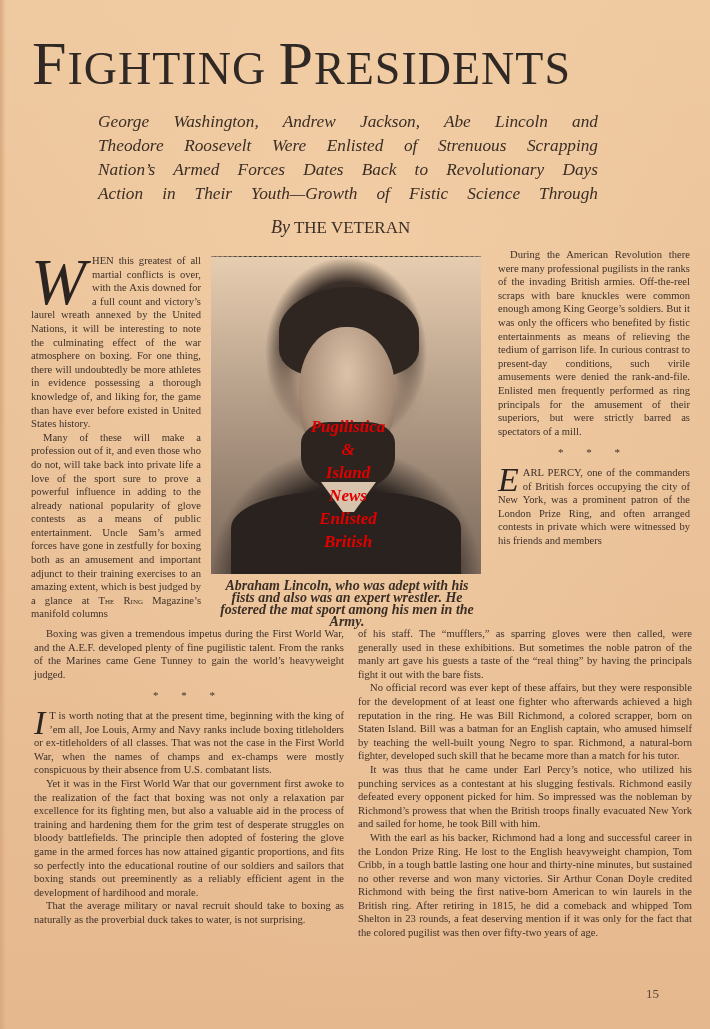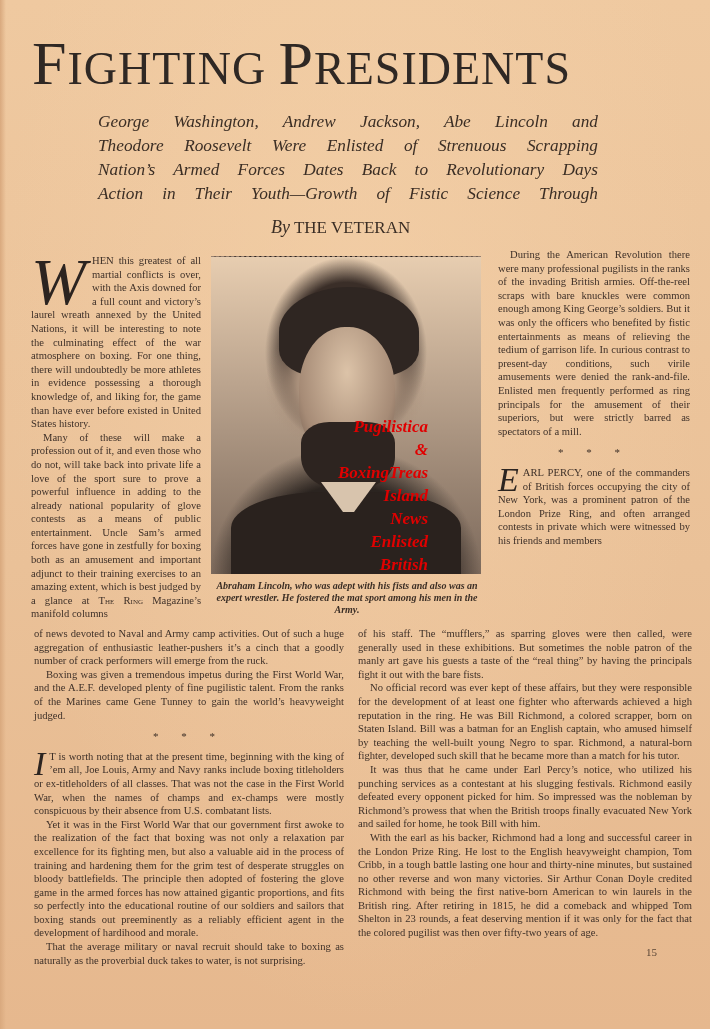--- a/index.html
+++ b/index.html
@@ -91,30 +91,30 @@
     background: #2a221e;
   }
   .portrait .hair {
     position: absolute; left: 68px; top: 30px; width: 140px; height: 90px;
     border-radius: 50% 50% 30% 30%;
     background: #2f2622;
   }
   .watermark {
     position: absolute; left: 268px; top: 415px; width: 160px;
     font-family: "Liberation Serif", serif; font-style: italic; font-weight: bold;
-    color: #e00000; font-size: 17px; line-height: 23px; text-align: right;
+    color: #e00000; font-size: 17px; line-height: 23px; text-align: center;
     z-index: 5;
   }
   .caption {
     position: absolute; left: 213px; top: 580px; width: 268px;
-    font-style: italic; font-weight: bold; font-size: 10px; line-height: 12px;
+    font-style: italic; font-weight: bold; font-size: 14px; line-height: 12px;
     color: #3b2e25; text-align: center;
   }
   .page-number {
-    position: absolute; left: 646px; top: 946px; font-size: 11px; color: #5a4636;
+    position: absolute; left: 646px; top: 986px; font-size: 13px; color: #5a4636;
   }
   .ring-sc { font-variant: small-caps; }
 </style>
 </head>
 <body>
 
 <div class="page">
   <div class="left-edge"></div>
 
   <div class="title">
@@ -144,37 +144,35 @@
       <div class="face"></div>
       <div class="beard"></div>
       <div class="coat"></div>
       <div class="collar"></div>
     </div>
   </div>
 
   <div class="watermark">
     <div>Pugilistica</div>
     <div>&amp;</div>
-    <div>BoxingTreas</div>
     <div>Island</div>
     <div>News</div>
     <div>Enlisted</div>
     <div>British</div>
   </div>
 
   <div class="caption">Abraham Lincoln, who was adept with his fists and also was an expert wrestler. He fostered the mat sport among his men in the Army.</div>
 
   <div class="right-col-top col-text">
     <p>During the American Revolution there were many professional pugilists in the ranks of the invading British armies. Off-the-reel scraps with bare knuckles were common enough among King George’s soldiers. But it was only the officers who benefited by fistic entertainments as means of relieving the tedium of garrison life. In curious contrast to present-day conditions, such virile amusements were denied the rank-and-file. Enlisted men frequently performed as ring principals for the amusement of their superiors, but were strictly barred as spectators of a mill.</p>
     <div class="stars">* * *</div>
     <p class="noindent"><span class="dropcap-sm">E</span><span>ARL PERCY, one of the commanders of British forces occupying the city of New York, was a prominent patron of the London Prize Ring, and often arranged contests in private which were witnessed by his friends and members</span></p>
   </div>
 
   <div class="left-col-bottom col-text">
-    <p class="noindent">of news devoted to Naval and Army camp activities. Out of such a huge aggregation of enthusiastic leather-pushers it’s a cinch that a goodly number of crack performers will emerge from the ruck.</p>
     <p>Boxing was given a tremendous impetus during the First World War, and the A.E.F. developed plenty of fine pugilistic talent. From the ranks of the Marines came Gene Tunney to gain the world’s heavyweight judged.</p>
     <div class="stars">* * *</div>
     <p class="noindent"><span class="dropcap-sm">I</span><span>T is worth noting that at the present time, beginning with the king of ’em all, Joe Louis, Army and Navy ranks include boxing titleholders or ex-titleholders of all classes. That was not the case in the First World War, when the names of champs and ex-champs were mostly conspicuous by their absence from U.S. combatant lists.</span></p>
     <p>Yet it was in the First World War that our government first awoke to the realization of the fact that boxing was not only a relaxation par excellence for its fighting men, but also a valuable aid in the process of training and hardening them for the grim test of desperate struggles on bloody battlefields. The principle then adopted of fostering the glove game in the armed forces has now attained gigantic proportions, and fits so perfectly into the educational routine of our soldiers and sailors that boxing stands out preeminently as a reliably efficient agent in the development of hardihood and morale.</p>
     <p>That the average military or naval recruit should take to boxing as naturally as the proverbial duck takes to water, is not surprising.</p>
   </div>
 
   <div class="right-col-bottom col-text">
     <p class="noindent">of his staff. The “mufflers,” as sparring gloves were then called, were generally used in these exhibitions. But sometimes the noble patron of the manly art gave his guests a taste of the “real thing” by having the principals fight it out with the bare fists.</p>
     <p>No official record was ever kept of these affairs, but they were responsible for the development of at least one fighter who afterwards achieved a high reputation in the ring. He was Bill Richmond, a colored scrapper, born on Staten Island. Bill was a batman for an English captain, who amused himself by teaching the well-built young Negro to spar. Richmond, a natural-born fighter, developed such skill that he became more than a match for his tutor.</p>

